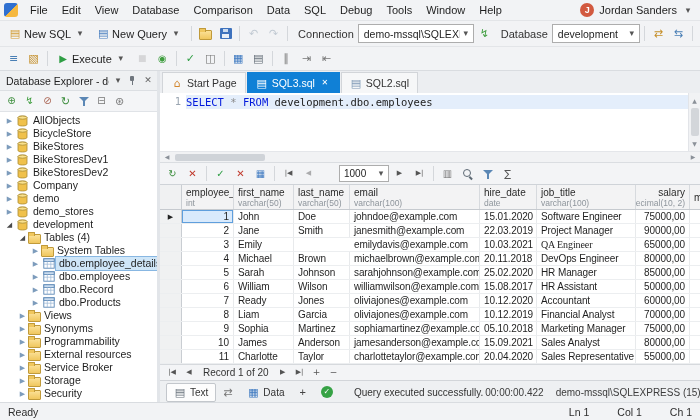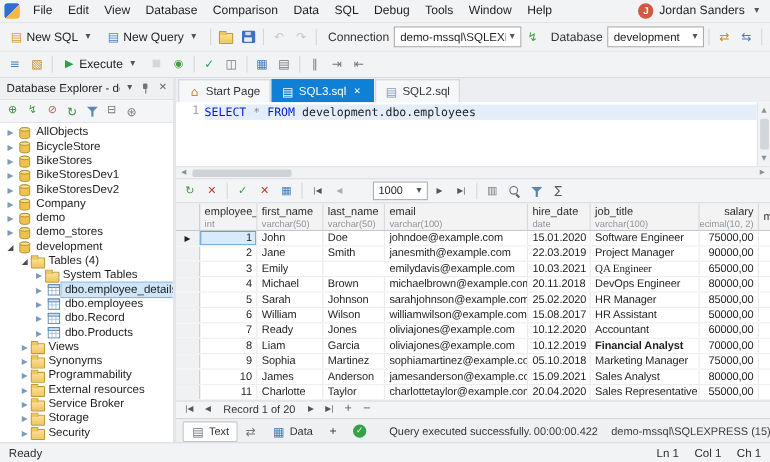--- a/index.html
+++ b/index.html
@@ -90,21 +90,21 @@
   .record-label{margin:0 5px;white-space:nowrap}
 
   .result-bar{height:23px;flex:none;display:flex;align-items:center;background:#eef0f2;border-top:1px solid #d2d5d9;padding:0 6px;gap:2px;font-size:10px;color:#333;overflow:hidden}
   .rtab{display:flex;align-items:center;gap:4px;height:19px;padding:0 7px;border:1px solid transparent;border-radius:2px;white-space:nowrap}
   .rtab.active{background:#fdfdfd;border-color:#c3c7cc}
   .radd{padding:0 5px;font-size:11px;color:#444}
   .rstatus{display:flex;align-items:center;gap:21px;margin-left:8px;white-space:nowrap}
   .rright{margin-left:auto;display:flex;align-items:center;gap:12px;color:#3c3c3c;white-space:nowrap}
 
   .statusbar{height:18px;flex:none;display:flex;align-items:center;background:#f2f3f5;border-top:1px solid #d9dce0;padding:0 8px;font-size:10.5px;color:#2e2e2e}
-  .sb-right{margin-left:auto;display:flex;gap:14px}
+  .sb-right{margin-left:auto;display:flex;gap:28px}
 
   
   .i-folder{width:13px;height:10px;background:linear-gradient(#fbe198,#f0c75e);border:1px solid #c09a3a;border-radius:1px;position:relative;margin-top:2px}
   .i-folder::before{content:'';position:absolute;top:-3px;left:-1px;width:5px;height:3px;background:#f0c75e;border:1px solid #c09a3a;border-bottom:none;border-radius:1px 1px 0 0}
   .i-floppy{width:11px;height:11px;background:#3e72bd;border-radius:1px;position:relative}
   .i-floppy::before{content:'';position:absolute;top:1px;left:3px;width:5px;height:3px;background:#cddcf0}
   .i-floppy::after{content:'';position:absolute;bottom:1px;left:2px;width:7px;height:4px;background:#e8eef7}
   .i-zoom{width:12px;height:12px;position:relative}
   .i-zoom::before{content:'';position:absolute;top:1px;left:1px;width:6px;height:6px;border:1.5px solid #5e6a75;border-radius:50%}
   .i-zoom::after{content:'';position:absolute;left:8px;top:8px;width:4px;height:2px;background:#5e6a75;transform:rotate(45deg);transform-origin:0 0}
@@ -654,21 +654,21 @@
             <div class="gc right" style="width: 54px;">60000,00</div>
             <div class="gc" style="width: 40px;"></div>
           </div>
           <div class="gr">
             <div class="gsel"></div>
             <div class="gc right" style="width: 52px;">8</div>
             <div class="gc" style="width: 60px;">Liam</div>
             <div class="gc" style="width: 56px;">Garcia</div>
             <div class="gc" style="width: 130px;">oliviajones@example.com</div>
             <div class="gc" style="width: 57px;">10.12.2019</div>
-            <div class="gc" style="width: 99px; font-weight: bold;">Financial Analyst</div>
+            <div class="gc" style="width: 99px;">Financial Analyst</div>
             <div class="gc right" style="width: 54px;">70000,00</div>
             <div class="gc" style="width: 40px;"></div>
           </div>
           <div class="gr">
             <div class="gsel"></div>
             <div class="gc right" style="width: 52px;">9</div>
             <div class="gc" style="width: 60px;">Sophia</div>
             <div class="gc" style="width: 56px;">Martinez</div>
             <div class="gc" style="width: 130px;">sophiamartinez@example.com</div>
             <div class="gc" style="width: 57px;">05.10.2018</div>

